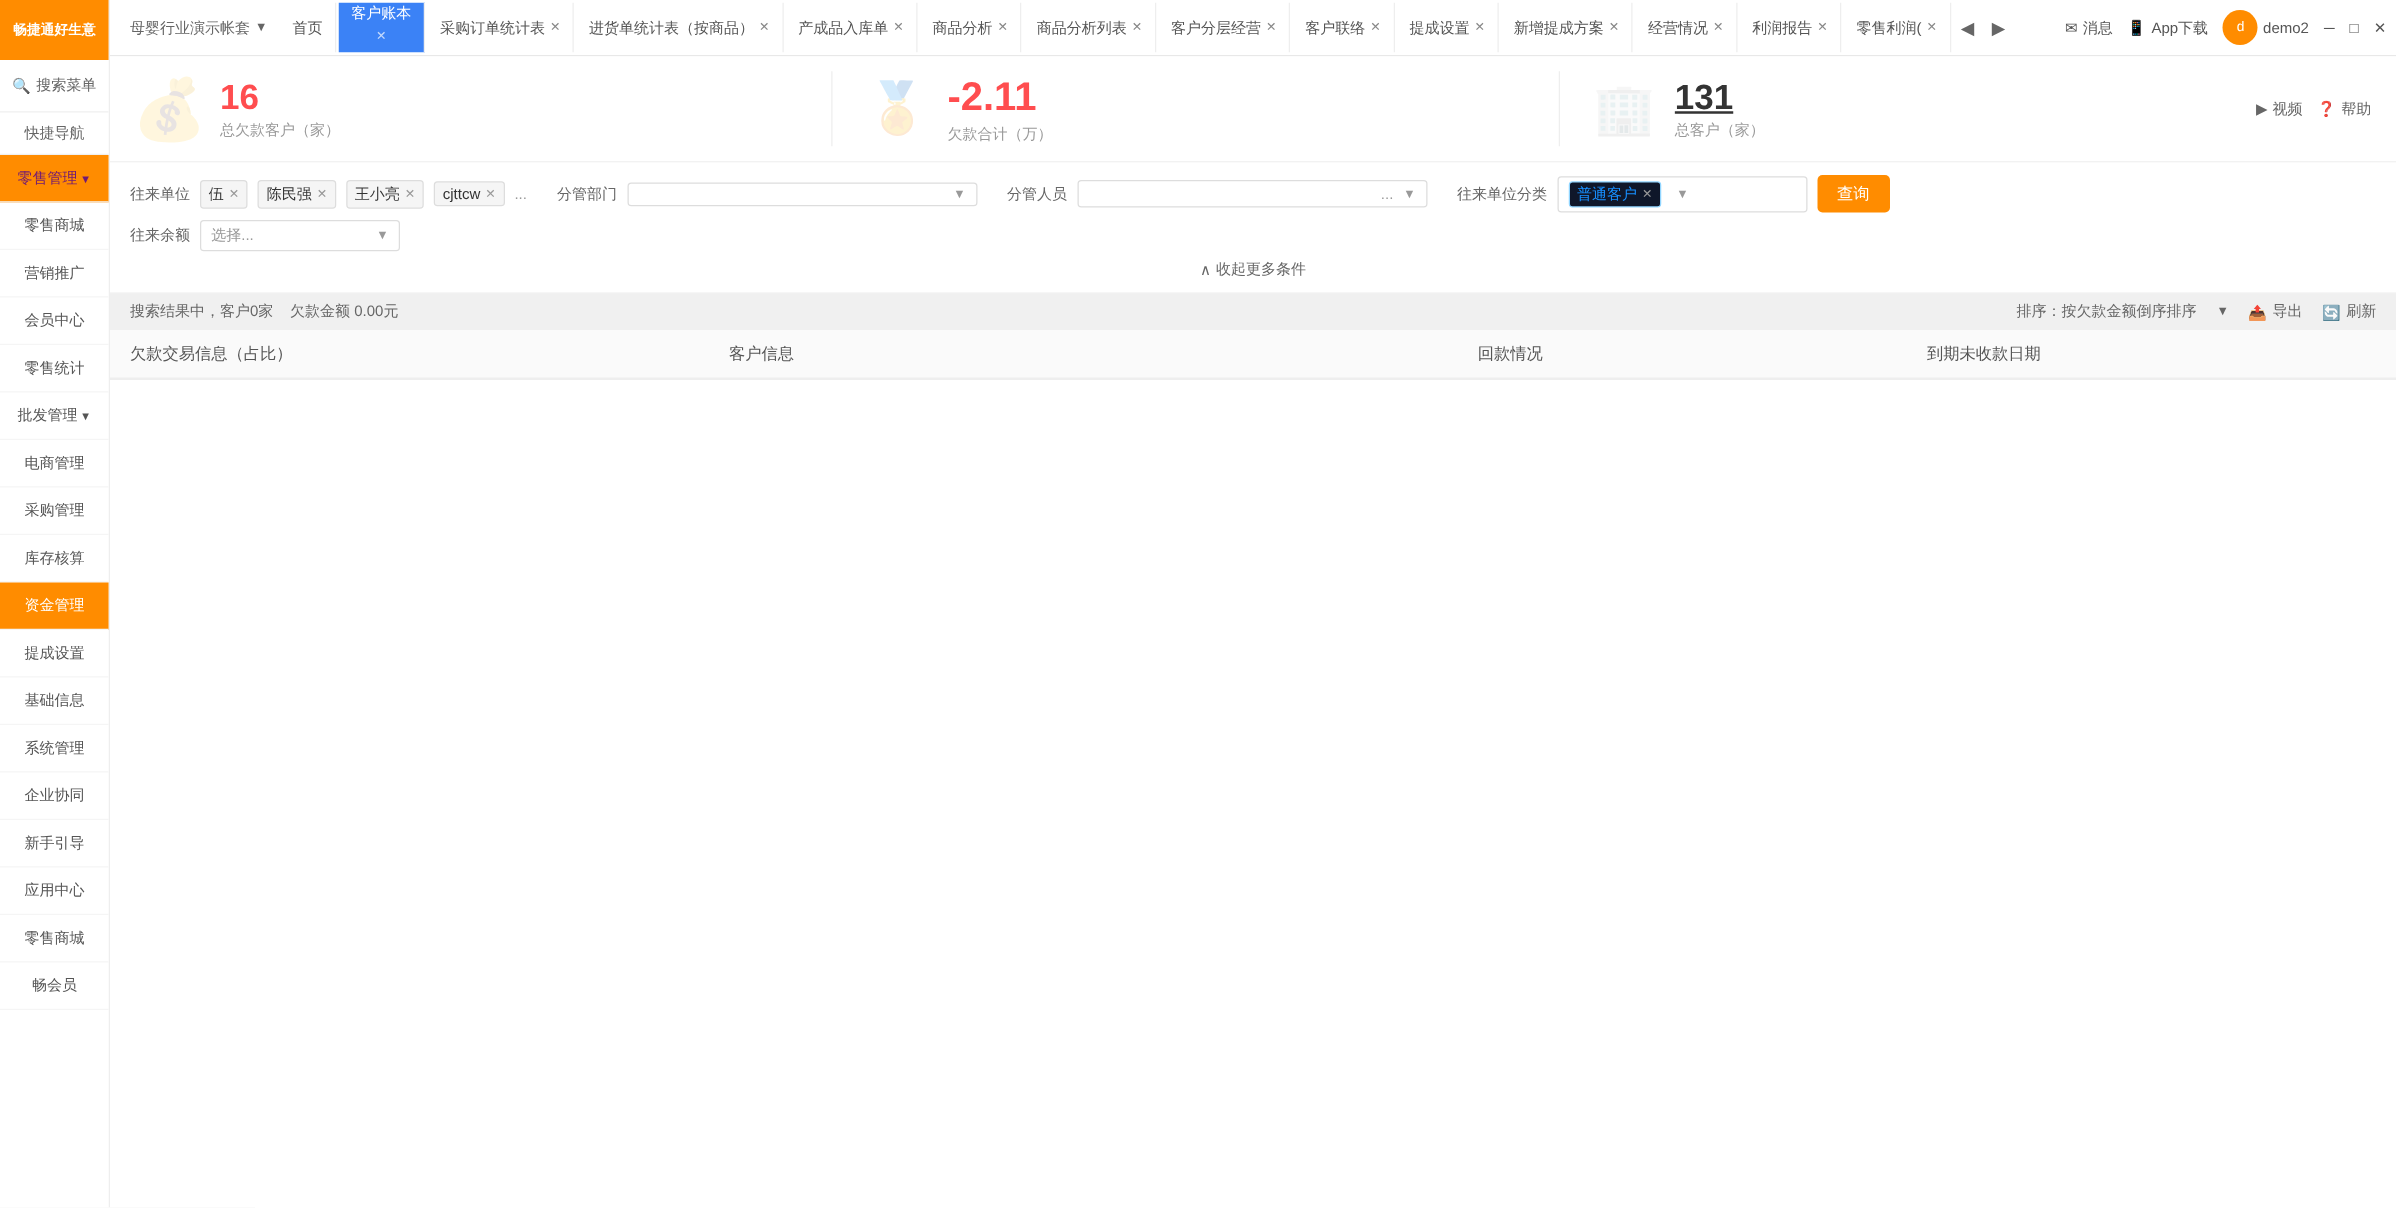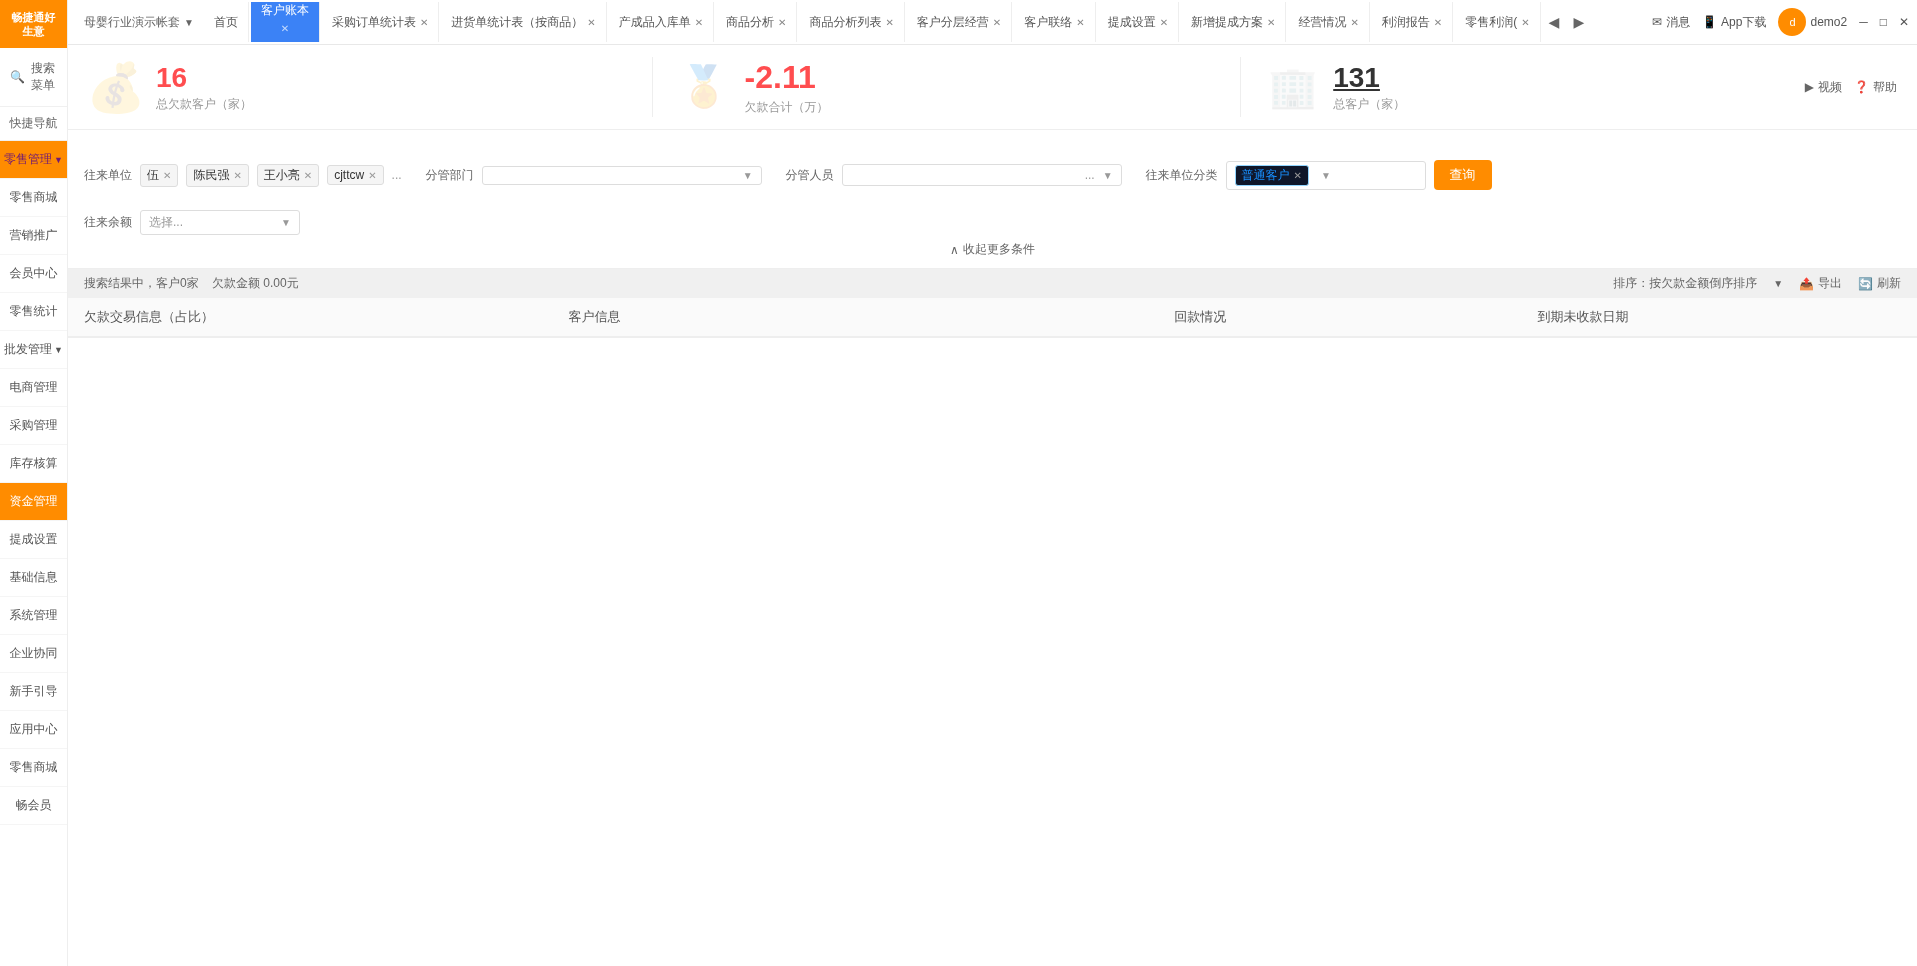--- a/index.html
+++ b/index.html
@@ -1,19 +1,19 @@
 <!DOCTYPE html>
 <html><head>
   <meta charset="utf-8">
   <style>
     * { box-sizing: border-box; margin: 0; padding: 0; }
     body { font-family: "Microsoft YaHei", "PingFang SC", Arial, sans-serif; font-size: 12px; background: #f5f5f5; color: #333; display: flex; height: 100vh; overflow: hidden; }
 
     
-    .sidebar { width: 68px; background: #fff; display: flex; flex-direction: column; border-right: 1px solid #eee; flex-shrink: 0; overflow-y: auto; }
+    .sidebar { width: 88px; background: #fff; display: flex; flex-direction: column; border-right: 1px solid #eee; flex-shrink: 0; overflow-y: auto; }
     .sidebar-logo { background: #ff8c00; padding: 8px; display: flex; align-items: center; justify-content: center; height: 48px; }
     .sidebar-logo-text { color: #fff; font-size: 11px; font-weight: bold; text-align: center; line-height: 1.3; }
     .sidebar-search { padding: 8px 6px; border-bottom: 1px solid #f0f0f0; }
     .sidebar-search-btn { width: 100%; background: none; border: none; color: #666; font-size: 12px; cursor: pointer; display: flex; align-items: center; justify-content: center; gap: 4px; padding: 4px; }
     .sidebar-nav-btn { width: 100%; background: none; border: none; color: #666; font-size: 12px; cursor: pointer; padding: 8px 4px; text-align: center; border-bottom: 1px solid #f0f0f0; }
     .sidebar-item { padding: 10px 4px; text-align: center; cursor: pointer; font-size: 12px; color: #555; border-bottom: 1px solid #f5f5f5; }
     .sidebar-item.active { background: #ff8c00; color: #701a75; }
     .sidebar-item-with-arrow { display: flex; align-items: center; justify-content: center; gap: 2px; }
 
     
@@ -37,21 +37,21 @@
     .stat-item:first-child { padding-left: 0; }
     .stat-number { font-size: 28px; font-weight: bold; color: #ff4d4f; line-height: 1.2; }
     .stat-number.underline { text-decoration: underline; color: #333; }
     .stat-label { font-size: 12px; color: #999; margin-top: 2px; }
     .stat-section { display: flex; align-items: center; flex: 1; }
     .stats-right-actions { display: flex; gap: 12px; align-items: center; color: #666; font-size: 12px; margin-left: auto; }
     .stats-action { cursor: pointer; display: flex; align-items: center; gap: 4px; }
 
     
     .filter-area { background: #fff; padding: 10px 16px; border-bottom: 1px solid #eee; flex-shrink: 0; }
-    .filter-row { display: flex; align-items: center; gap: 8px; margin-bottom: 6px; flex-wrap: wrap; margin-top: 20px; }
+    .filter-row { display: flex; align-items: center; gap: 8px; margin-bottom: 6px; flex-wrap: wrap; }
     .filter-label { color: #666; font-size: 12px; white-space: nowrap; }
     .filter-tag { display: inline-flex; align-items: center; gap: 4px; background: #f5f5f5; border: 1px solid #ddd; border-radius: 3px; padding: 2px 6px; font-size: 12px; color: #333; }
     .filter-tag-close { cursor: pointer; color: #999; font-size: 10px; }
     .filter-more { color: #999; cursor: pointer; font-size: 12px; }
     .filter-dropdown { display: flex; align-items: center; gap: 4px; border: 1px solid #ddd; border-radius: 3px; padding: 3px 8px; font-size: 12px; min-width: 120px; cursor: pointer; background: #fff; }
     .filter-dropdown-wide { min-width: 200px; }
     .filter-dropdown-wider { min-width: 280px; }
     .filter-select-tag { display: inline-flex; align-items: center; gap: 4px; background: #0f172a; border: 1px solid #91d5ff; border-radius: 3px; padding: 1px 6px; font-size: 12px; color: #1890ff; }
     .filter-select-close { cursor: pointer; color: #999; font-size: 10px; }
     .collapse-btn { display: flex; align-items: center; gap: 4px; color: #666; cursor: pointer; font-size: 12px; margin: 0 auto; }

